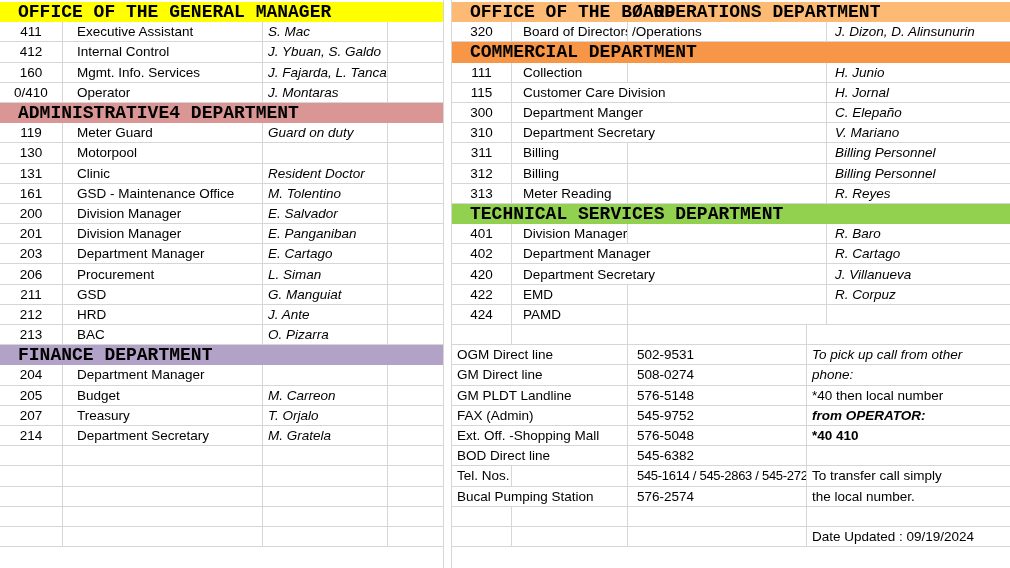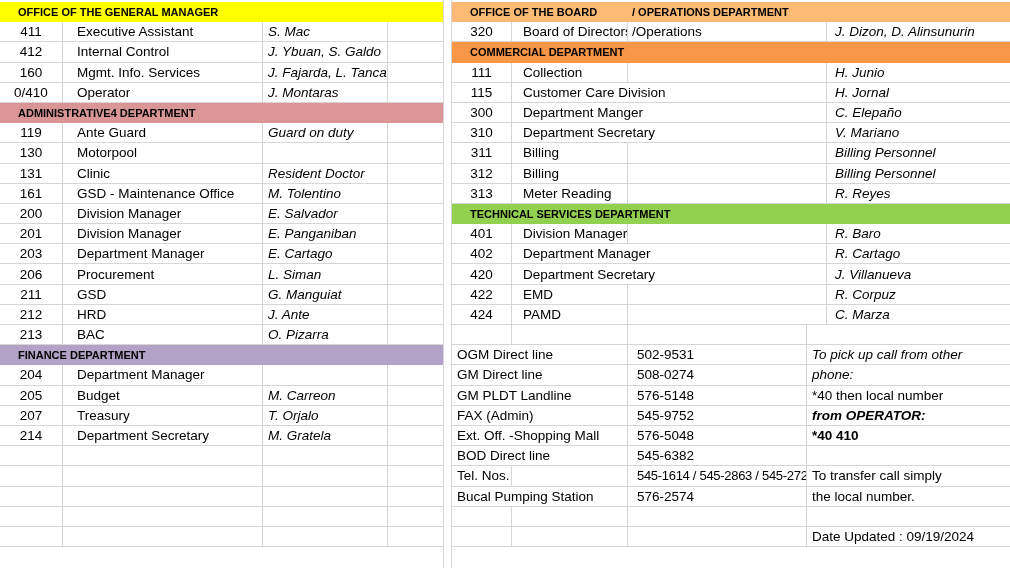--- a/index.html
+++ b/index.html
@@ -4,21 +4,21 @@
 <style>
   html,body{margin:0;padding:0;background:#fff;}
   .sheet{
     position:relative;width:1010px;height:568px;overflow:hidden;background:#fff;
     font-family:"Liberation Sans",sans-serif;font-size:13.5px;color:#000;
   }
   .tbl{position:absolute;top:2px;}
   #ltbl{left:0;width:443px;}
   #rtbl{left:452px;width:558px;}
   .row{display:flex;height:20.2px;box-sizing:border-box;border-bottom:1px solid #d6d6d6;align-items:stretch;}
-  .row.h{border-bottom:none;font-weight:bold;font-size:11px;}
+  .row.h{border-bottom:none;font-weight:bold;font-size:18px;font-family:Liberation Mono, monospace;}
   .row.h .hl{display:flex;align-items:center;box-sizing:border-box;white-space:nowrap;}
   .c{box-sizing:border-box;display:flex;align-items:center;overflow:hidden;white-space:nowrap;height:100%;}
   .br{border-right:1px solid #d6d6d6;}
   .ext{justify-content:center;}
   .it{font-style:italic;}
   .b{font-weight:bold;}
   .bi{font-weight:bold;font-style:italic;}
   
   .l-ext{width:63px;}
   .l-label{width:200px;padding-left:14px;}
@@ -72,21 +72,21 @@
         <div class="c ext l-ext br">0/410</div>
         <div class="c l-label br">Operator</div>
         <div class="c l-name br">J. Montaras</div>
         <div class="c l-x"></div>
       </div>
       <div class="row h" style="background: rgb(217, 150, 148);">
         <div class="hl" style="padding-left: 18px;">ADMINISTRATIVE4 DEPARTMENT</div>
       </div>
       <div class="row">
         <div class="c ext l-ext br">119</div>
-        <div class="c l-label br">Ante Guard</div>
+        <div class="c l-label br">Meter Guard</div>
         <div class="c l-name br">Guard on duty</div>
         <div class="c l-x"></div>
       </div>
       <div class="row">
         <div class="c ext l-ext br">130</div>
         <div class="c l-label br">Motorpool</div>
         <div class="c l-name br"></div>
         <div class="c l-x"></div>
       </div>
       <div class="row">
@@ -277,21 +277,20 @@
       <div class="row">
         <div class="c ext r-ext br">422</div>
         <div class="c r-label br">EMD</div>
         <div class="c r-mid br"></div>
         <div class="c r-name">R. Corpuz</div>
       </div>
       <div class="row">
         <div class="c ext r-ext br">424</div>
         <div class="c r-label br">PAMD</div>
         <div class="c r-mid br"></div>
-        <div class="c r-name">C. Marza</div>
       </div>
       <div class="row">
         <div class="c e4-a br"></div>
         <div class="c e4-b br"></div>
         <div class="c e4-c br"></div>
         <div class="c e4-d"></div>
       </div>
       <div class="row">
         <div class="c p-label br">OGM Direct line</div>
         <div class="c p-num br">502-9531</div>

